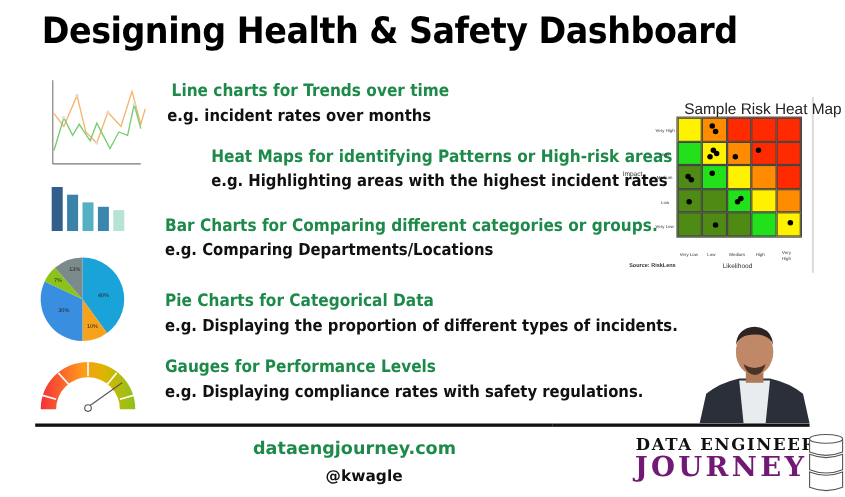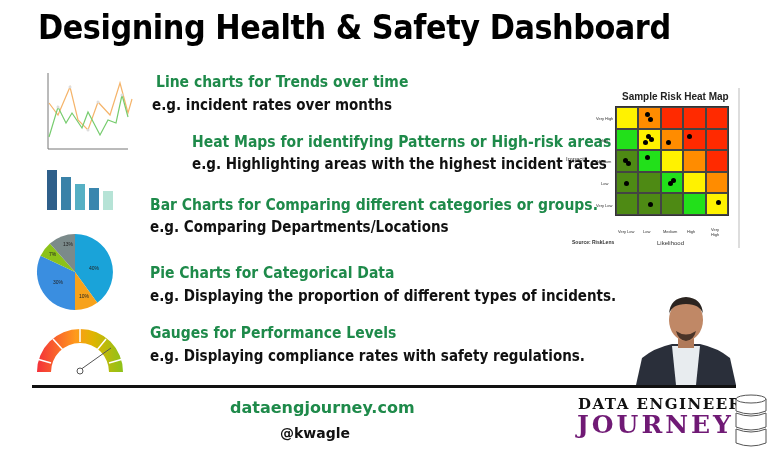--- a/index.html
+++ b/index.html
@@ -2,31 +2,31 @@
 <html><head>
 <meta charset="utf-8">
 <style>
   html, body { margin:0; padding:0; background:#ffffff; }
   body { width:768px; height:452px; position:relative; overflow:hidden; font-family:"Liberation Sans", sans-serif; color:#111; }
   .title { position:absolute; left:38px; top:8px; font-size:33px; font-weight:bold; letter-spacing:-0.5px; color:#000; font-family:"DejaVu Sans", sans-serif; transform:scaleX(0.92); transform-origin:left; white-space:nowrap; }
   .heading { position:absolute; color:#1e8a4a; font-weight:bold; font-size:15.5px; white-space:nowrap; font-family:"DejaVu Sans", sans-serif; transform:scaleX(0.9); transform-origin:left; }
   .desc { position:absolute; color:#111; font-weight:bold; font-size:15px; white-space:nowrap; font-family:"DejaVu Sans", sans-serif; transform:scaleX(0.9); transform-origin:left; }
   .icon-box { position:absolute; }
   .heatmap { position:absolute; left:562px; top:88px; width:176px; height:160px; border-right:2px solid #ddd; }
-  .hm-title { position:absolute; left:60px; top:3px; font-size:10px; font-weight:bold; color:#222; white-space:nowrap; }
+  .hm-title { position:absolute; left:60px; top:3px; font-size:14px; font-weight:normal; color:#222; white-space:nowrap; }
   .hm-grid { position:absolute; left:53px; top:18px; width:112px; height:108px; display:grid; grid-template-columns:repeat(5,1fr); grid-template-rows:repeat(5,1fr); border:1px solid #333; }
   .hm-cell { border:0.5px solid #444; position:relative; }
   .dot { position:absolute; width:5px; height:5px; border-radius:50%; background:#000; }
   .ylab { position:absolute; font-size:4px; color:#333; white-space:nowrap; }
   .xlab { position:absolute; font-size:4px; color:#333; white-space:nowrap; text-align:center; }
   .hm-small { position:absolute; font-size:6px; color:#333; white-space:nowrap; }
   .divider { position:absolute; left:32px; top:385px; width:470px; height:3px; background:#111; }
   .divider2 { position:absolute; left:502px; top:385px; width:234px; height:3px; background:#111; }
   .site { position:absolute; left:230px; top:398px; color:#1e8a4a; font-weight:bold; font-size:16px; font-family:"DejaVu Sans", sans-serif; }
-  .handle { position:absolute; left:280px; top:425px; color:#111; font-weight:bold; font-size:14px; font-family:"DejaVu Sans", sans-serif; }
+  .handle { position:absolute; left:296px; top:425px; color:#111; font-weight:bold; font-size:14px; font-family:"DejaVu Sans", sans-serif; }
   .logo1 { position:absolute; left:578px; top:395px; font-family:"DejaVu Serif", serif; font-weight:bold; font-size:15px; letter-spacing:1.5px; color:#111; }
   .logo2 { position:absolute; left:577px; top:410px; font-family:"DejaVu Serif", serif; font-weight:bold; font-size:25px; letter-spacing:3px; color:#701a75; }
   .photo { position:absolute; left:634px; top:288px; width:104px; height:97px; overflow:hidden; }
 </style>
 </head>
 <body>
 
 <div class="title">Designing Health &amp; Safety Dashboard</div>
 
 <div class="icon-box" style="left:40px;top:65px;width:95px;height:90px;">

